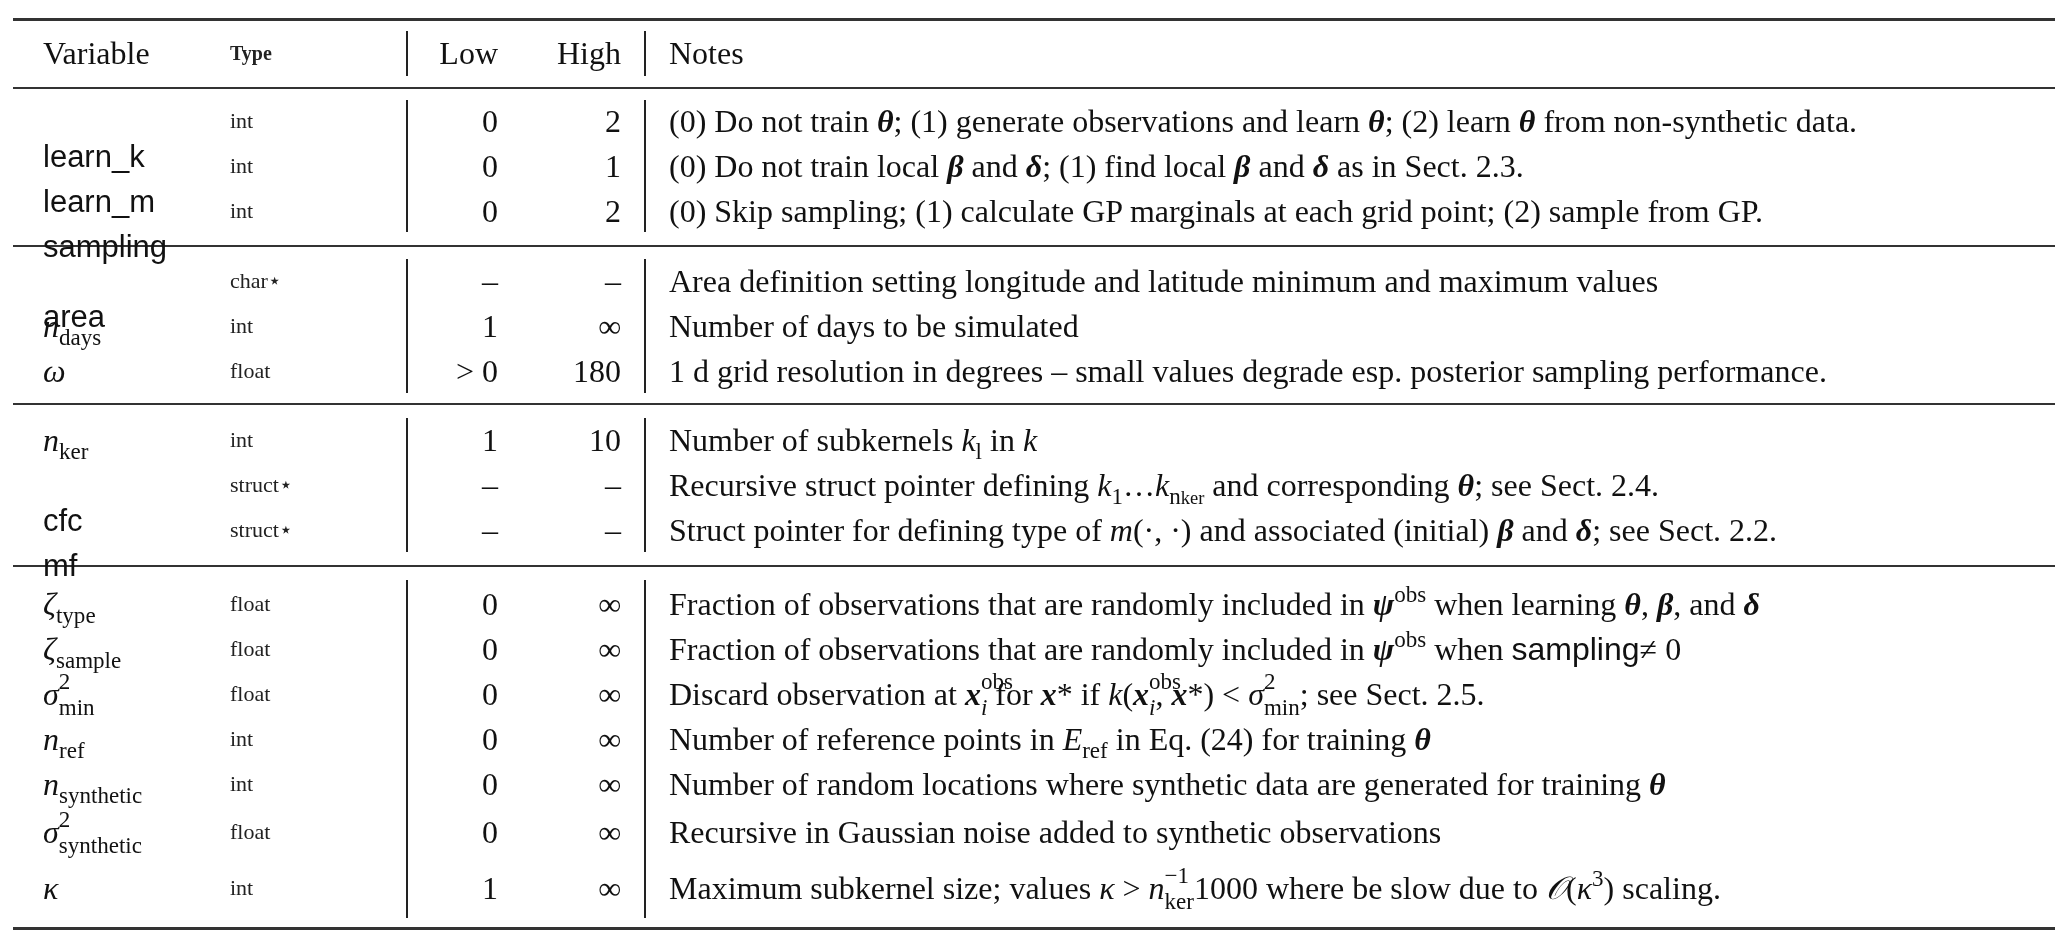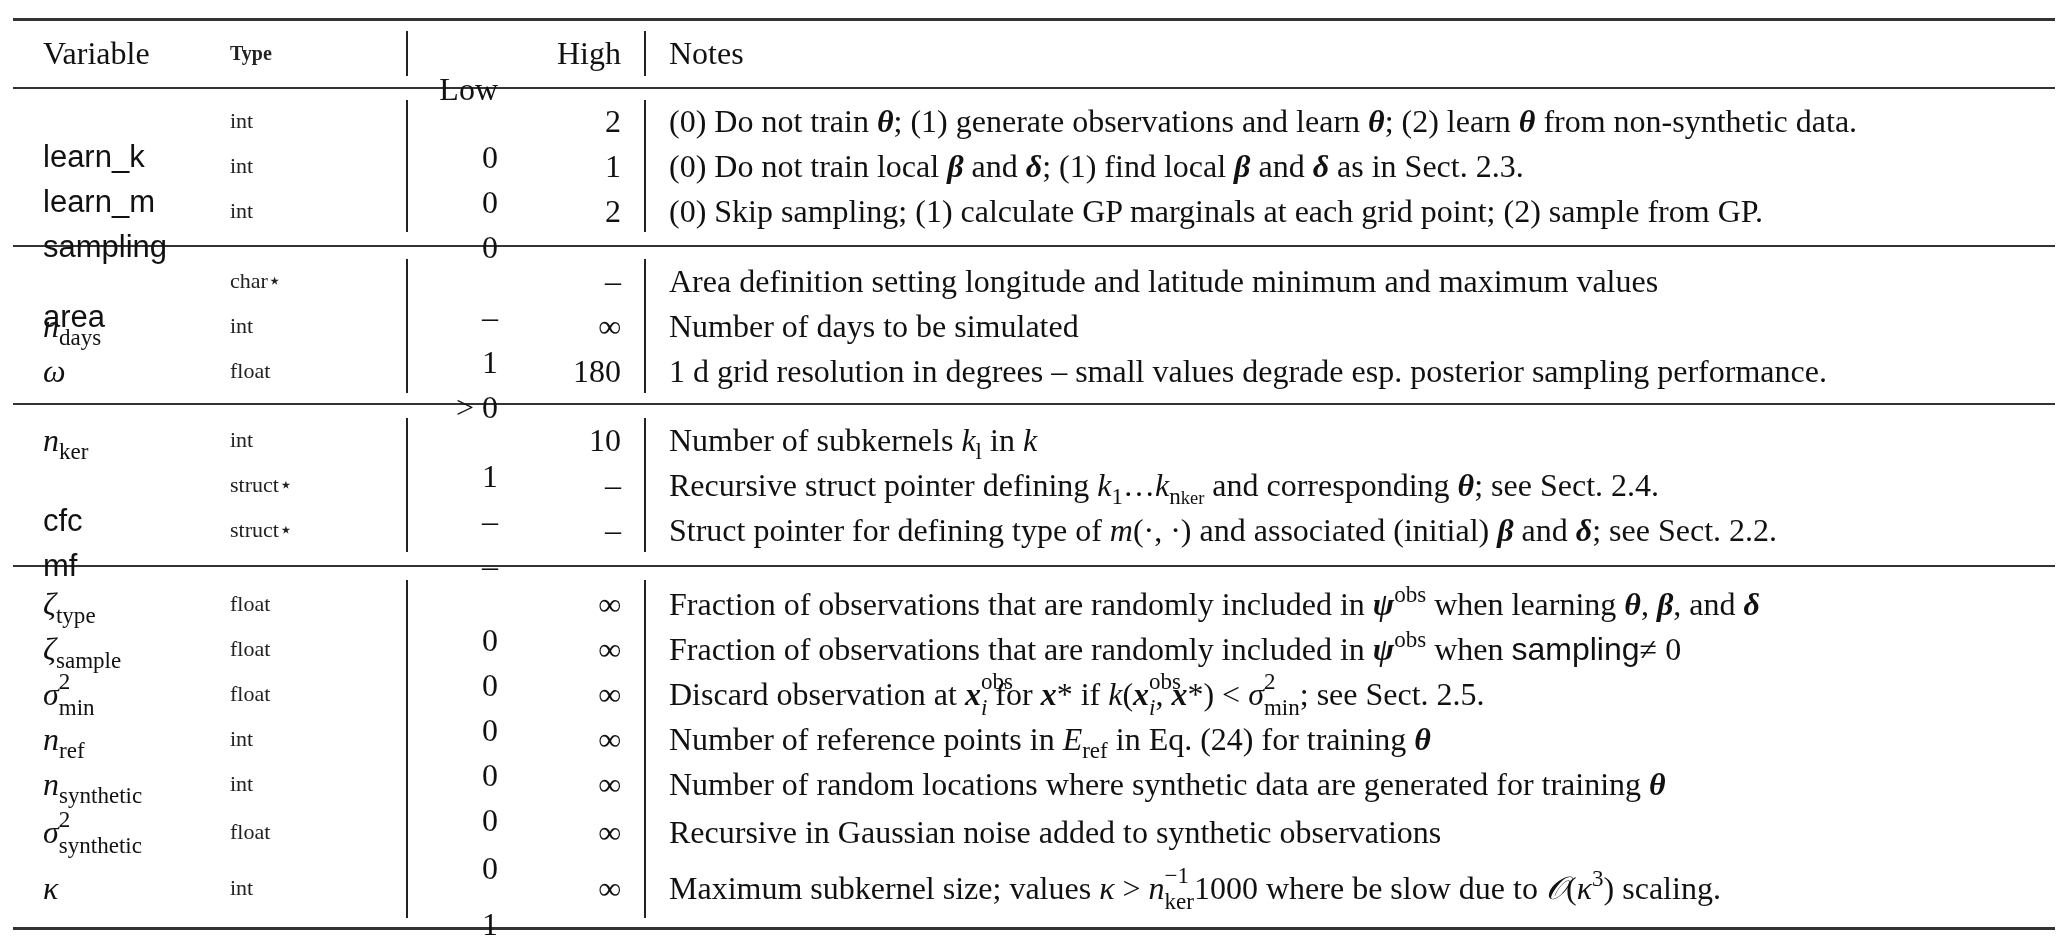--- a/index.html
+++ b/index.html
@@ -9,21 +9,21 @@
   .rule { position:absolute; left:13px; width:2042px; background:#333; }
   .rule.thick { height:3px; }
   .rule.thin { height:2px; }
   .vline { position:absolute; width:2px; background:#222; }
   .row { position:absolute; left:0; height:44px; }
   .cell { position:absolute; top:0; white-space:nowrap; font-size:32px; line-height:44px; }
   .c-var { left:30px; }
   .c-var.sans { font-family:"Liberation Sans", sans-serif; font-size:31px;margin-top:36px; }
   .c-var.math { font-style:italic; }
   .c-type { left:217px; font-family:Liberation Serif, serif; font-size:22px; color:#222; }
-  .c-low { left:0; width:485px; text-align:right;margin-top:36px; }
+  .c-low { left:0; width:485px; text-align:right; }
   .c-high { left:0; width:608px; text-align:right; }
   .c-notes { left:656px; }
   .hdr .cell { font-size:32px; }
   sub { font-size:0.72em; vertical-align:-0.35em; font-style:normal; line-height:0; }
   sup { font-size:0.72em; vertical-align:0.55em; line-height:0; }
   .ss { display:inline-block; position:relative; vertical-align:baseline; }
   .ss .sup2 { position:absolute; left:0; top:-0.55em; font-size:0.72em; font-style:normal; }
   .ss .sub2 { display:inline-block; font-size:0.72em; vertical-align:-0.45em; font-style:normal; padding-top:0.5em; }
   b.m { font-style:italic; font-weight:bold; }
   i.m { font-style:italic; }

